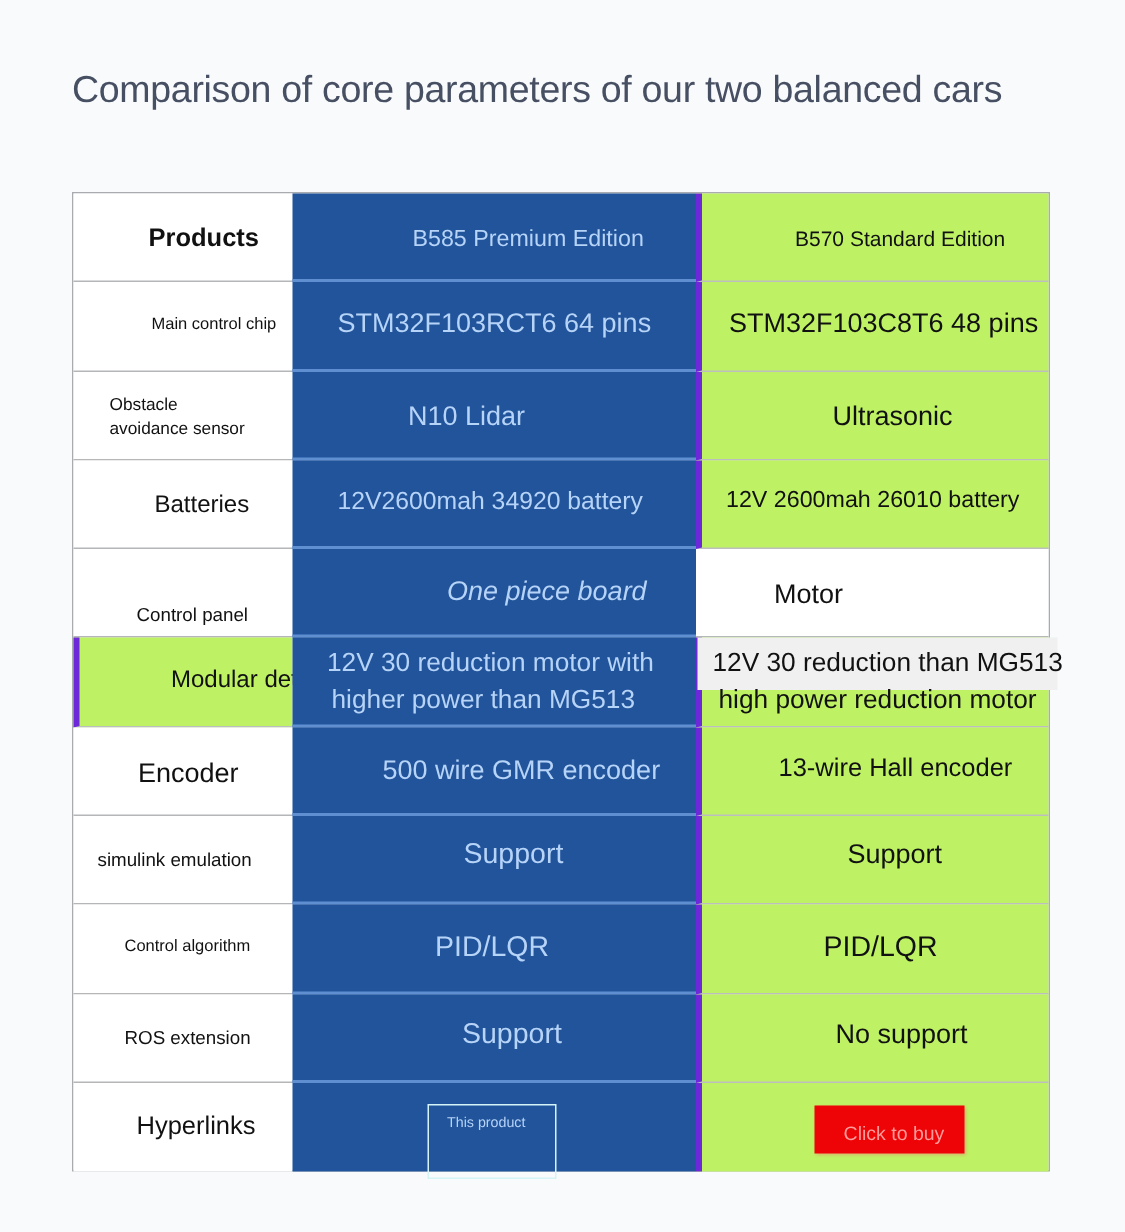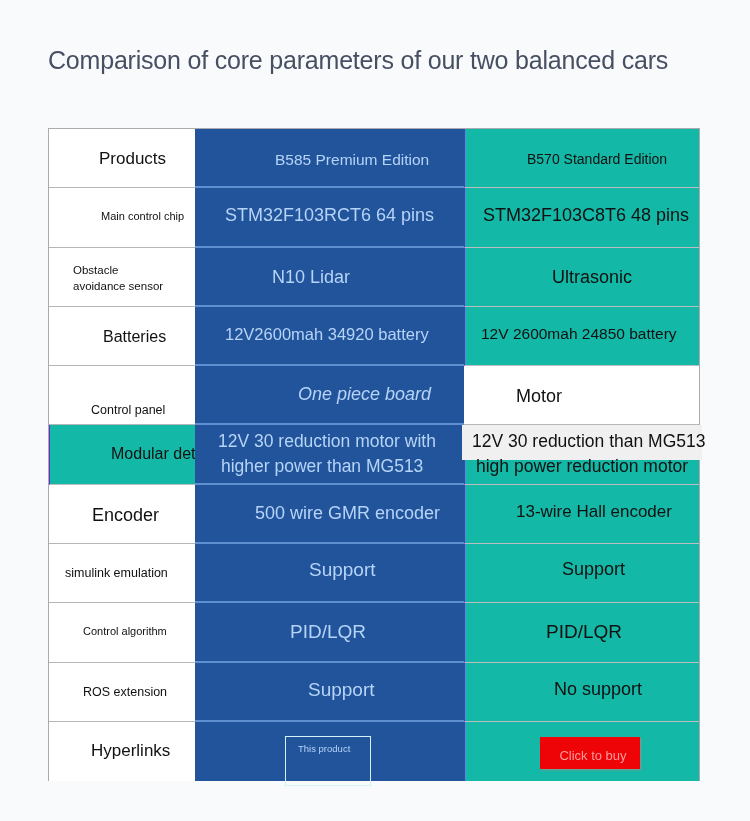--- a/index.html
+++ b/index.html
@@ -53,23 +53,23 @@
       font-family: "Liberation Sans", "DejaVu Sans", sans-serif;
     }
     .c-blue {
       background: #21549a;
       border-bottom: 2px solid #5f8fd1;
       color: #b6d3f8;
       font-family: "Liberation Sans", "DejaVu Sans", sans-serif;
       font-size: 18px;
     }
     .c-gray {
-      background: #14b8a6;
+      background: #bef264;
       border-bottom: 1px solid #bdbec0;
-      border-left: 1px solid #6d28d9;
+      border-left: 4px solid #6d28d9;
       color: #111111;
       font-family: "Liberation Sans", "DejaVu Sans", sans-serif;
       font-size: 18px;
     }
     .txt { position: absolute; white-space: nowrap; line-height: 1.35; }
 
     .hyper-outline {
       position: absolute;
       left: 90px;
       top: 14px;
@@ -107,21 +107,21 @@
     }
   </style>
 </head>
 <body>
 
 <div class="title">Comparison of core parameters of our two balanced cars</div>
 
 <div class="table">
 
   <div class="cell c-label">
-    <span class="txt" style="left:50px; top:19px; font-size:17px;">Products</span>
+    <span class="txt" style="left:50px; top:19px; font-size:17px;font-weight:bold;">Products</span>
   </div>
   <div class="cell c-blue">
     <span class="txt" style="left:80px; top:21px; font-size:15.5px;">B585 Premium Edition</span>
   </div>
   <div class="cell c-gray">
     <span class="txt" style="left:62px; top:21px; font-size:14px;">B570 Standard Edition</span>
   </div>
 
   <div class="cell c-label">
     <span class="txt" style="left:52px; top:21px; font-size:11px;">Main control chip</span>
@@ -146,21 +146,21 @@
     <span class="txt" style="left:87px; top:17px; font-size:18px;">Ultrasonic</span>
   </div>
 
   <div class="cell c-label">
     <span class="txt" style="left:54px; top:19px; font-size:16px;">Batteries</span>
   </div>
   <div class="cell c-blue">
     <span class="txt" style="left:30px; top:16px; font-size:16.5px;">12V2600mah 34920 battery</span>
   </div>
   <div class="cell c-gray">
-    <span class="txt" style="left:16px; top:17px; font-size:15.5px;">12V 2600mah 24850 battery</span>
+    <span class="txt" style="left:16px; top:17px; font-size:15.5px;">12V 2600mah 26010 battery</span>
   </div>
 
   <div class="cell c-label">
     <span class="txt" style="left:42px; top:36px; font-size:12.5px;">Control panel</span>
   </div>
   <div class="cell c-blue">
     <span class="txt" style="left:103px; top:16px; font-size:18px;font-style:italic;">One piece board</span>
   </div>
   <div class="cell c-label">
     <span class="txt" style="left:52px; top:18px; font-size:18px;">Motor</span>

